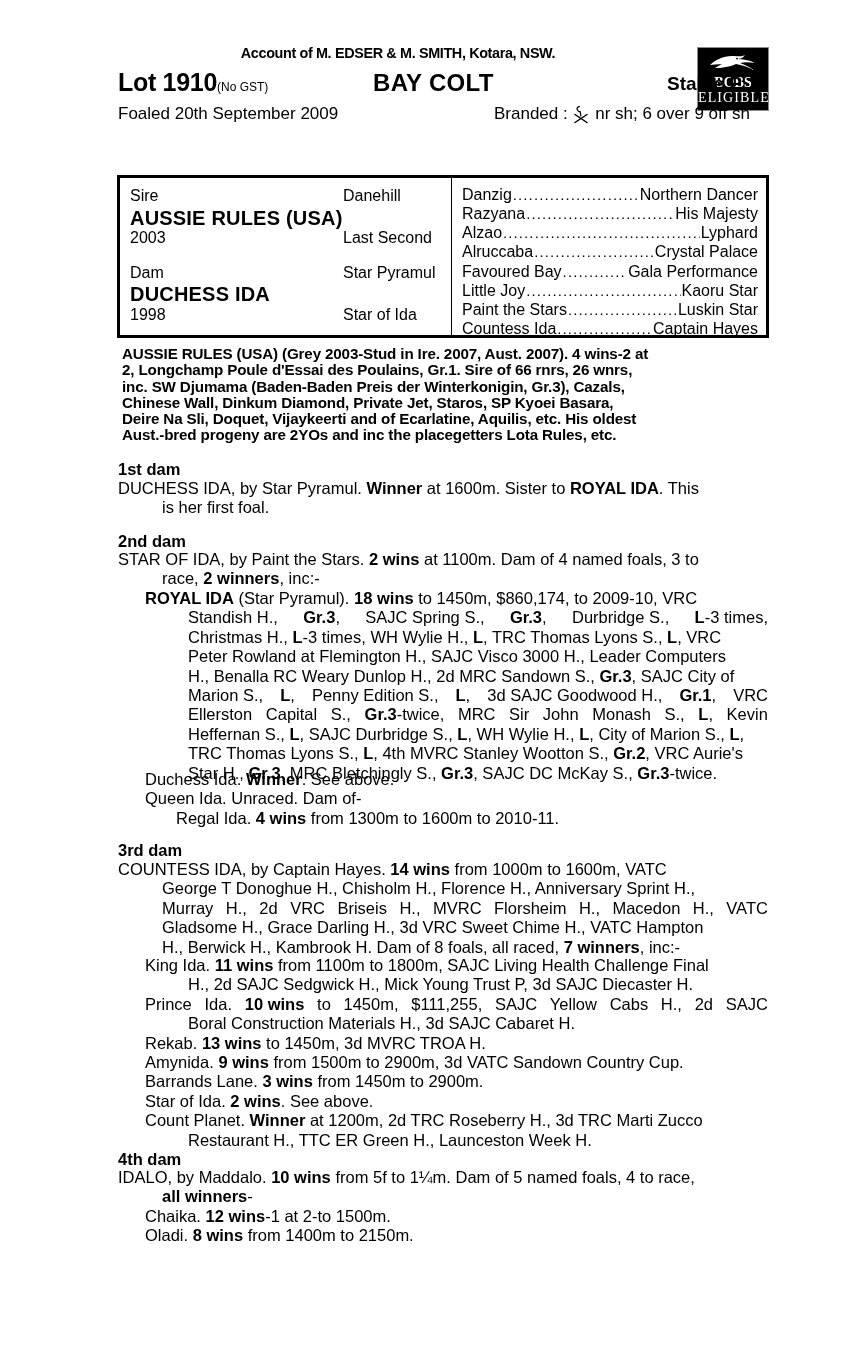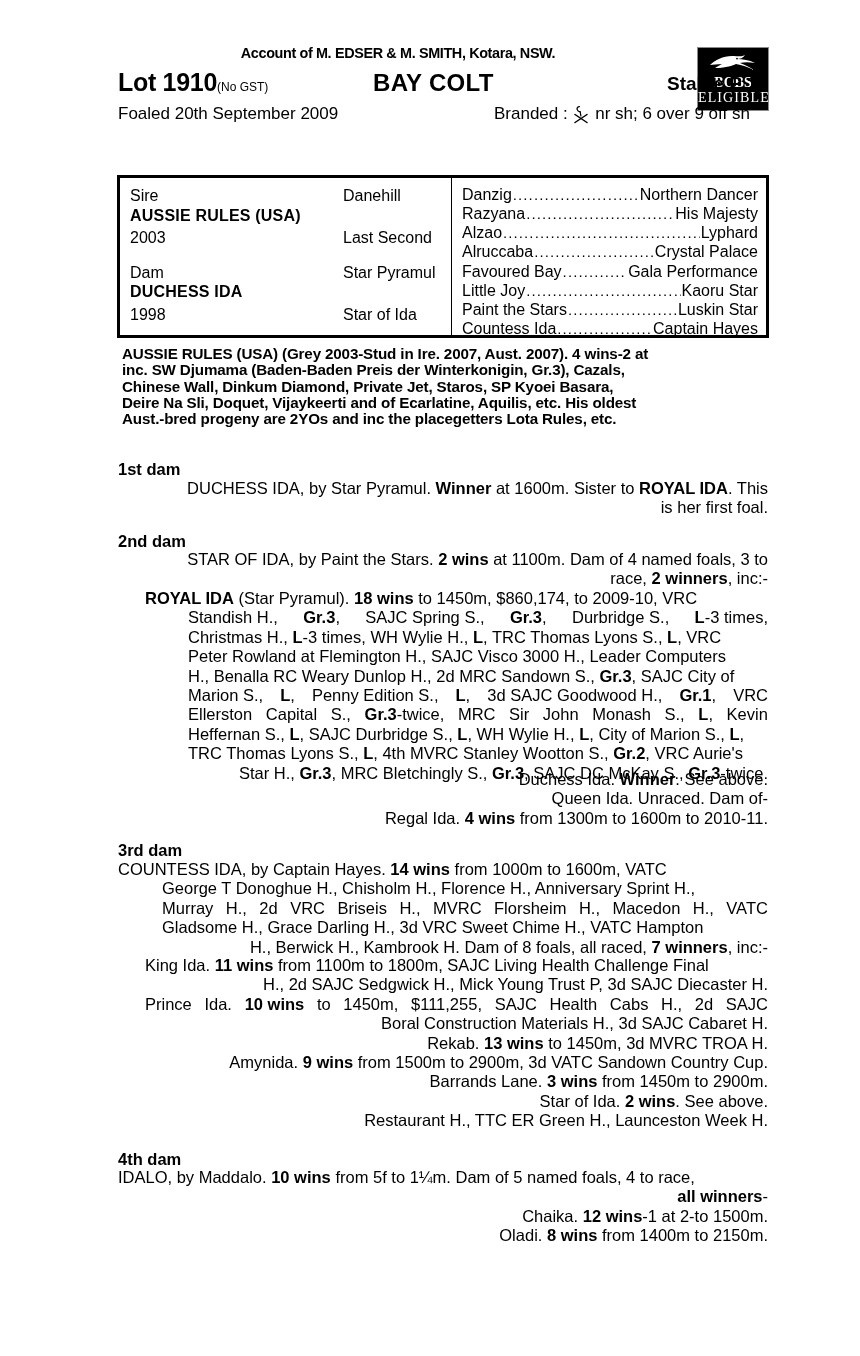--- a/index.html
+++ b/index.html
@@ -155,21 +155,21 @@
     left: 332px; top: 0;
     right: 0; height: 100%;
   }
   .ped-cell {
     position: absolute;
     font-size: 16px;
     white-space: nowrap;
   }
   .ped-label { left: 10px; }
   .ped-mid   { left: 194px; margin-left: 29px; }
-  .ped-name  { left: 10px; font-weight: bold; font-size: 16px; letter-spacing: 0.2px; }
+  .ped-name  { left: 10px; font-weight: bold; font-size: 20px; letter-spacing: 0.2px; }
 
   .ped-line {
     position: absolute;
     left: 10px;
     right: 8px;
     font-size: 16px;
     display: flex;
     align-items: flex-end;
     white-space: nowrap;
   }
@@ -206,21 +206,21 @@
     position: absolute;
     left: 118px;
     font-weight: bold;
     font-size: 16.5px;
   }
   .para {
     position: absolute;
     font-size: 16.5px;
     line-height: 19.4px;
   }
-  .para .ln { display: block; white-space: nowrap; text-align: right; }
+  .para .ln { display: block; white-space: nowrap; }
   b { font-weight: bold; }
 
   
   .ln.spread {
     display: flex;
     justify-content: space-between;
     white-space: nowrap;
   }
   .ln.spread > span { white-space: pre; }
 </style>
@@ -325,20 +325,23 @@
         <span class="pl-a">Countess Ida</span>
         <span class="pl-dots">.................................................................</span>
         <span class="pl-b">Captain Hayes</span>
       </div>
     </div>
   </div>
 
   <div class="sire-blurb">
     <span class="ln spread">
         <span>AUSSIE RULES (USA) (Grey 2003-Stud in Ire. 2007, Aust. 2007). 4 wins-2 at</span>
+      </span>
+    <span class="ln spread">
+        <span>2, Longchamp Poule d'Essai des Poulains, Gr.1. Sire of 66 rnrs, 26 wnrs,</span>
       </span>
     <span class="ln spread">
         <span>inc. SW Djumama (Baden-Baden Preis der Winterkonigin, Gr.3), Cazals,</span>
       </span>
     <span class="ln spread">
         <span>Chinese Wall, Dinkum Diamond, Private Jet, Staros, SP Kyoei Basara,</span>
       </span>
     <span class="ln spread">
         <span>Deire Na Sli, Doquet, Vijaykeerti and of Ecarlatine, Aquilis, etc. His oldest</span>
       </span>
@@ -454,32 +457,35 @@
     <span class="ln" style="padding-left:70px">H., 2d SAJC Sedgwick H., Mick Young Trust P, 3d SAJC Diecaster H.</span>
 
     <span class="ln spread" style="padding-left:27px">
       <span>Prince</span>
         <span>Ida.</span>
         <span><b>10 wins</b></span>
         <span>to</span>
         <span>1450m,</span>
         <span>$111,255,</span>
         <span>SAJC</span>
-        <span>Health</span>
+        <span>Yellow</span>
         <span>Cabs</span>
         <span>H.,</span>
         <span>2d</span>
         <span>SAJC</span>
     </span>
     <span class="ln" style="padding-left:70px">Boral Construction Materials H., 3d SAJC Cabaret H.</span>
 
     <span class="ln" style="padding-left:27px"><span>Rekab. </span><b>13 wins</b><span> to 1450m, 3d MVRC TROA H.</span></span>
     <span class="ln" style="padding-left:27px"><span>Amynida. </span><b>9 wins</b><span> from 1500m to 2900m, 3d VATC Sandown Country Cup.</span></span>
     <span class="ln" style="padding-left:27px"><span>Barrands Lane. </span><b>3 wins</b><span> from 1450m to 2900m.</span></span>
     <span class="ln" style="padding-left:27px"><span>Star of Ida. </span><b>2 wins</b><span>. See above.</span></span>
+    <span class="ln spread" style="padding-left:27px">
+      <span><span>Count Planet. </span><b>Winner</b><span> at 1200m, 2d TRC Roseberry H., 3d TRC Marti Zucco</span></span>
+    </span>
     <span class="ln" style="padding-left:70px">Restaurant H., TTC ER Green H., Launceston Week H.</span>
   </div>
 
   <div class="sec-head" style="top:1150px">4th dam</div>
   <div class="para" style="left:118px; top:1168px; width:650px">
     <span class="ln spread">
       <span><span>IDALO, by Maddalo. </span><b>10 wins</b><span> from 5f to 1¼m. Dam of 5 named foals, 4 to race,</span></span>
     </span>
     <span class="ln" style="padding-left:44px"><b>all winners</b><span>-</span></span>
     <span class="ln" style="padding-left:27px"><span>Chaika. </span><b>12 wins</b><span>-1 at 2-to 1500m.</span></span>

